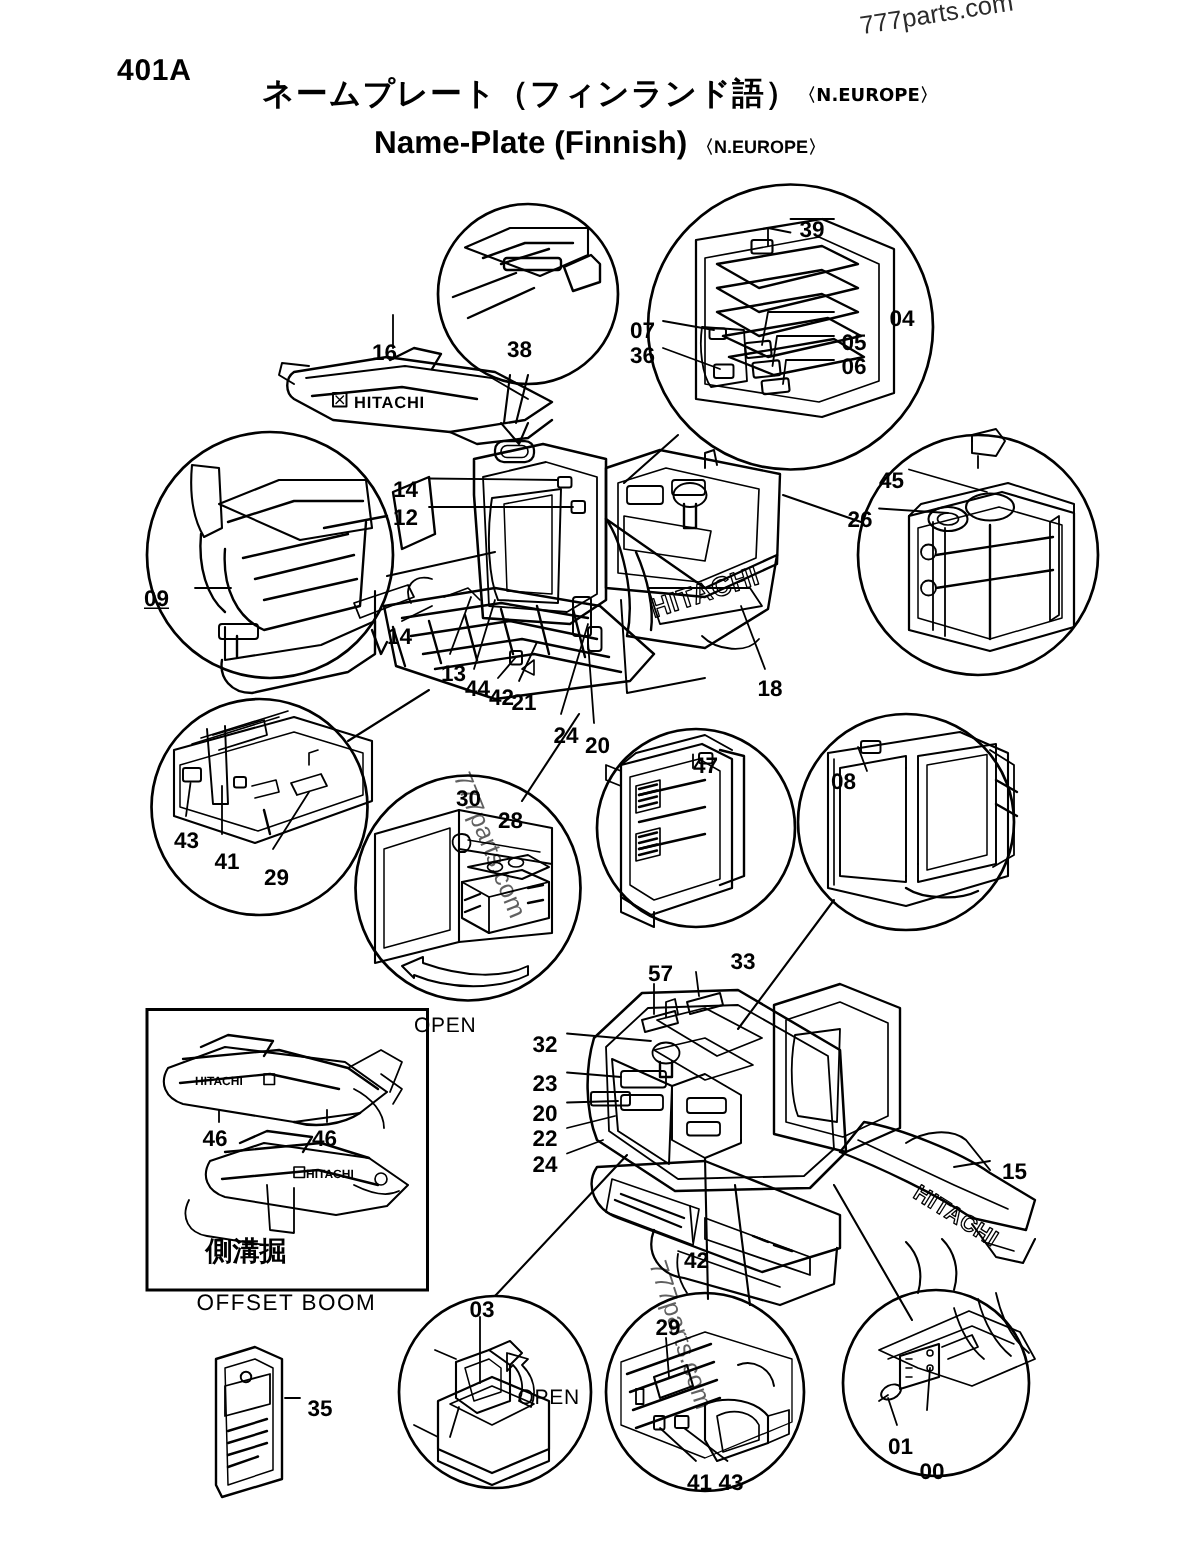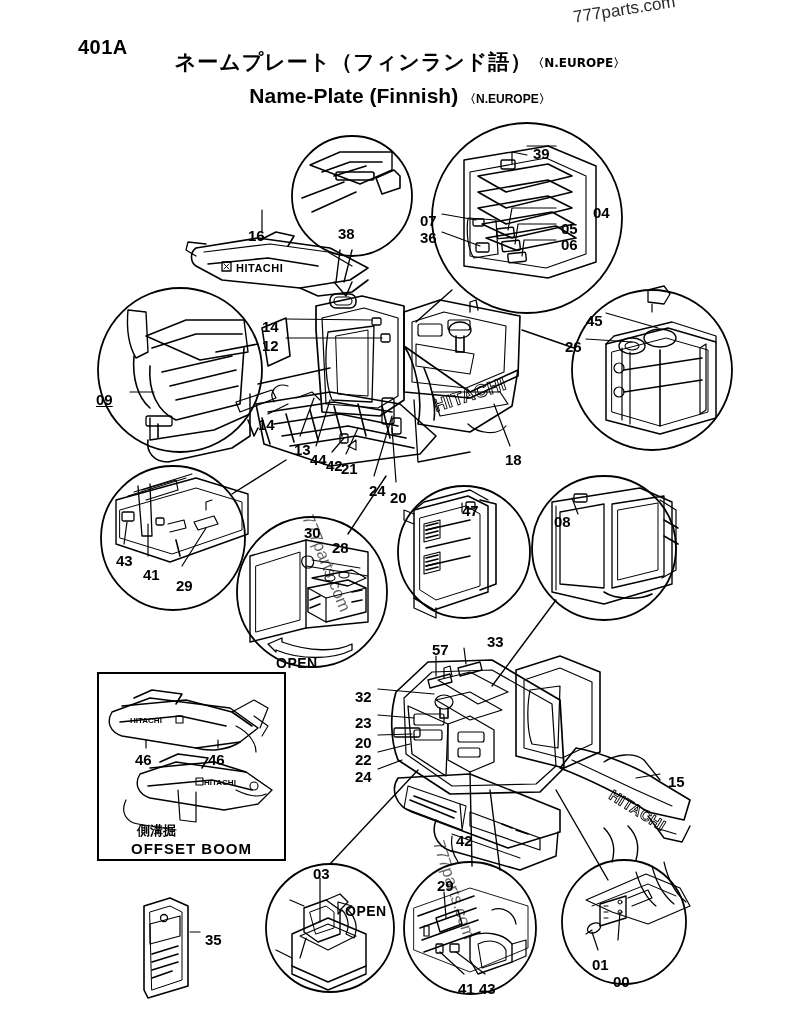--- a/index.html
+++ b/index.html
@@ -19,22 +19,22 @@
   
   .wm{color:#2b2b2b;font-size:17px;font-weight:500;white-space:nowrap;
       font-family:"Liberation Sans",sans-serif;}
   #wm-top{left:572px;top:8px;transform:rotate(-9deg);transform-origin:left top;}
   .wm-faint{color:#000;opacity:.62;font-size:17px;white-space:nowrap;font-weight:500;}
   #wm-mid{left:316px;top:512px;transform:rotate(68deg);transform-origin:left top;}
   #wm-bot{left:447px;top:838px;transform:rotate(72deg);transform-origin:left top;}
 
   
   .cl{font-size:15px;font-weight:bold;letter-spacing:0;line-height:1;}
-  .word{font-size:14px;font-weight:bold;letter-spacing:.5px;}
-  .jpword{font-size:13px;font-weight:bold;font-family:"DejaVu Sans",sans-serif;}
+  .word{font-size:14px;font-weight:normal;letter-spacing:.5px;margin-top:20px;}
+  .jpword{font-size:18px;font-weight:bold;font-family:"DejaVu Sans",sans-serif;}
 
   
   #boombox{left:97px;top:672px;width:185px;height:185px;border:2px solid #000;}
   #boom-jp{left:137px;top:822px;}
   #boom-en{left:131px;top:840px;font-size:15px;letter-spacing:1px;}
 
   svg{position:absolute;left:0;top:0;}
 </style>
 </head>
 <body>

